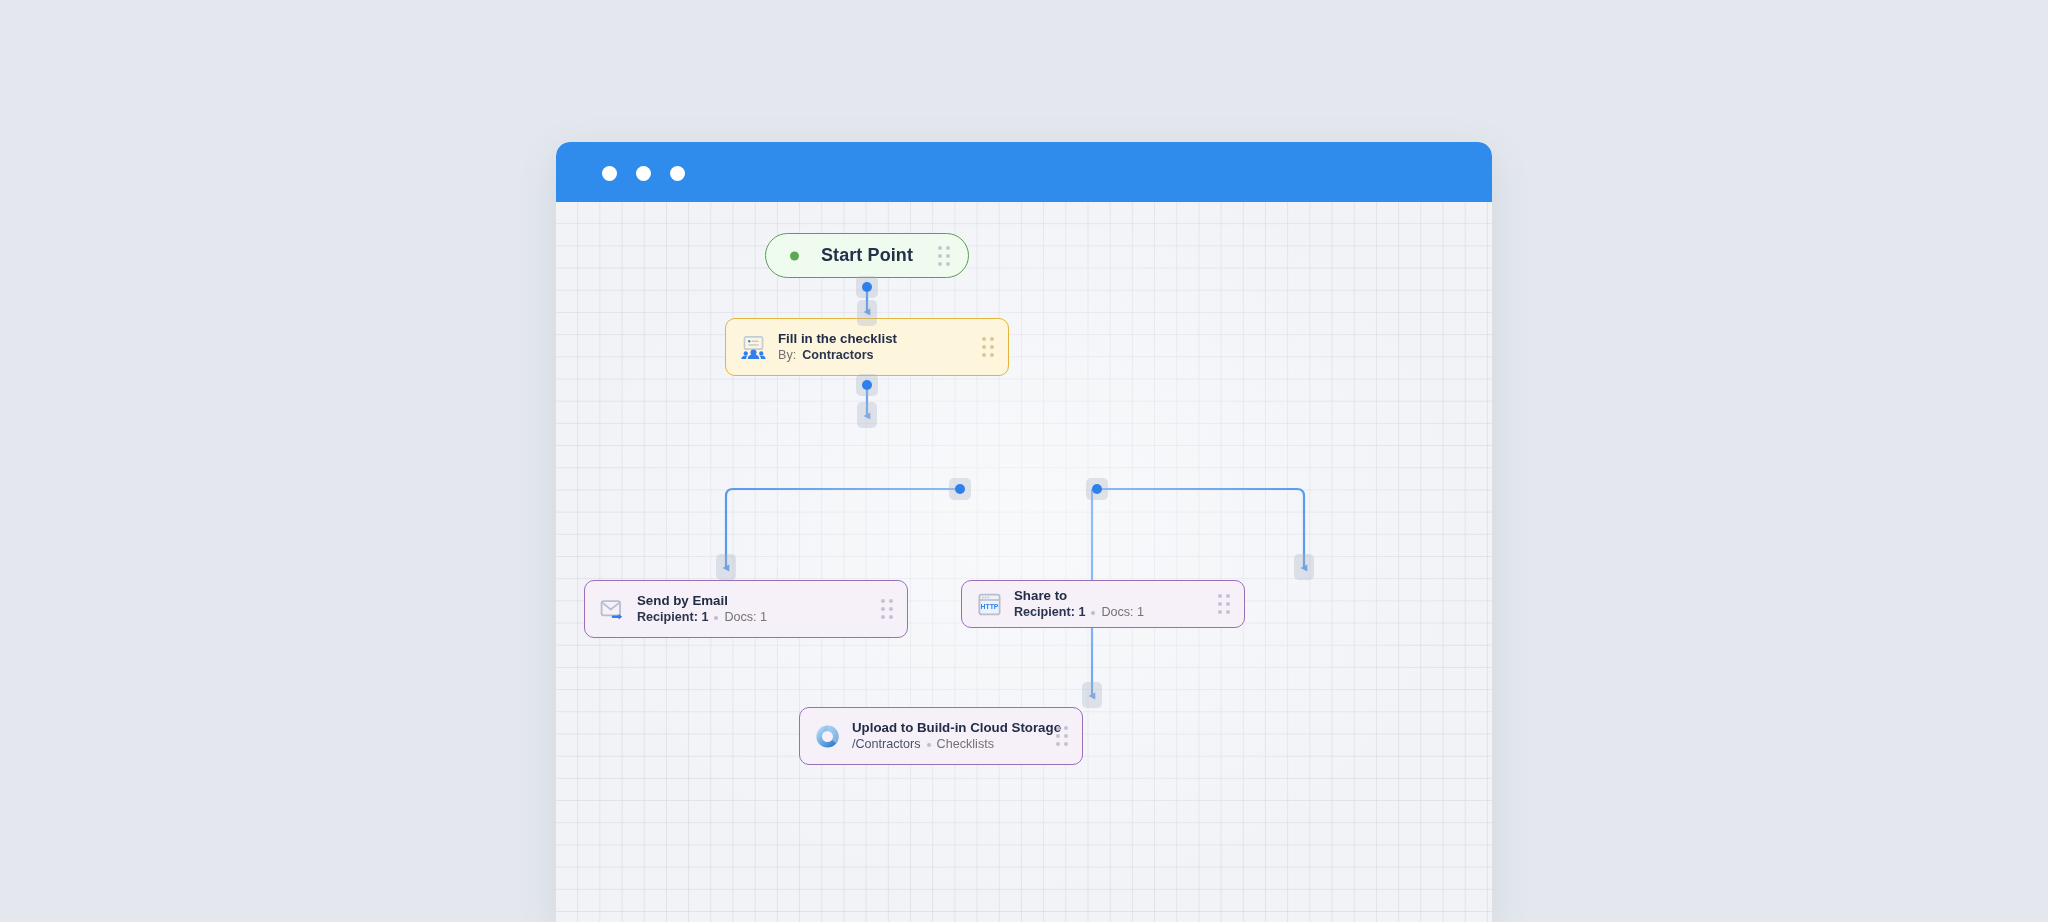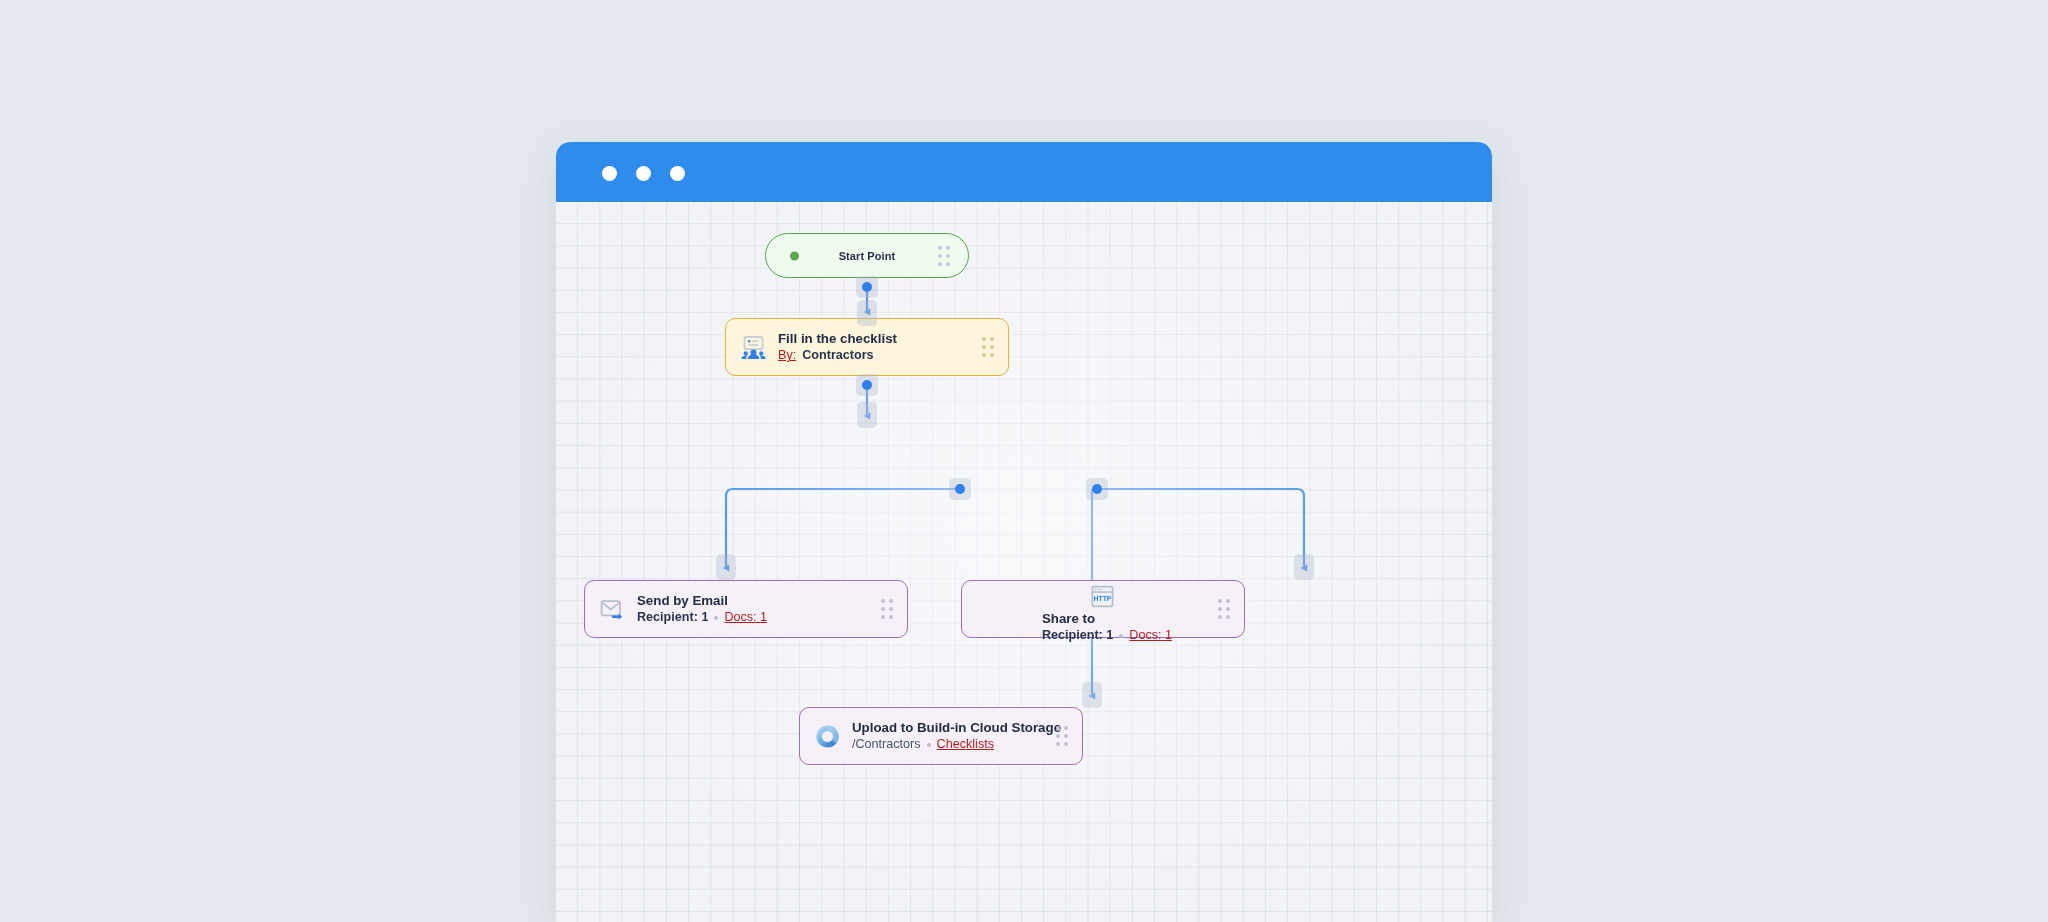--- a/index.html
+++ b/index.html
@@ -92,21 +92,21 @@
   }
   #node-start .greendot {
     position: absolute;
     left: 24px; top: 50%;
     transform: translateY(-50%);
     width: 9px; height: 9px;
     border-radius: 50%;
     background: #5aa84f;
   }
   #node-start .title {
-    font-size: 11px;
+    font-size: 18px;
     font-weight: 700;
     color: #25304a;
     letter-spacing: .1px;
   }
   #node-start .grip { position: absolute; right: 18px; top: 50%; transform: translateY(-50%); }
 
   
   .card {
     border-radius: 10px;
     padding: 0 4px 0 12px;
@@ -132,38 +132,38 @@
     white-space: nowrap;
     display: flex; align-items: center; gap: 6px;
   }
   .card .sub b { font-weight: 700; color: #2b3550; }
   .card .sub .sep {
     display: inline-block;
     width: 4px; height: 4px;
     border-radius: 50%;
     background: #b9bfcd;
   }
-  .card .sub .muted { color: #b91c1c; text-decoration: underline; }
+  .card .sub .muted { color: #737373; }
   .card .grip { position: absolute; right: 14px; top: 50%; transform: translateY(-50%); }
 
   
   #node-task {
     left: 169px; top: 116px;
     width: 284px; height: 58px;
     background: #fdf5dc;
     border: 1.6px solid #e3b33c;
   }
 
   
   .purple {
     background: #f6f0f9;
     border: 1.6px solid #9a6fb8;
   }
   #node-email { left: 28px; top: 378px; width: 324px; height: 58px; }
-  #node-share { left: 405px; top: 378px; width: 284px; height: 58px; flex-direction: column; }
+  #node-share { left: 405px; top: 378px; width: 284px; height: 48px; }
   #node-upload { left: 243px; top: 505px; width: 284px; height: 58px; }
 
   
   #node-and {
     left: 404px; top: 221px;
     width: 132px; height: 132px;
     z-index: 5;
   }
   #node-and .dia {
     position: absolute;

